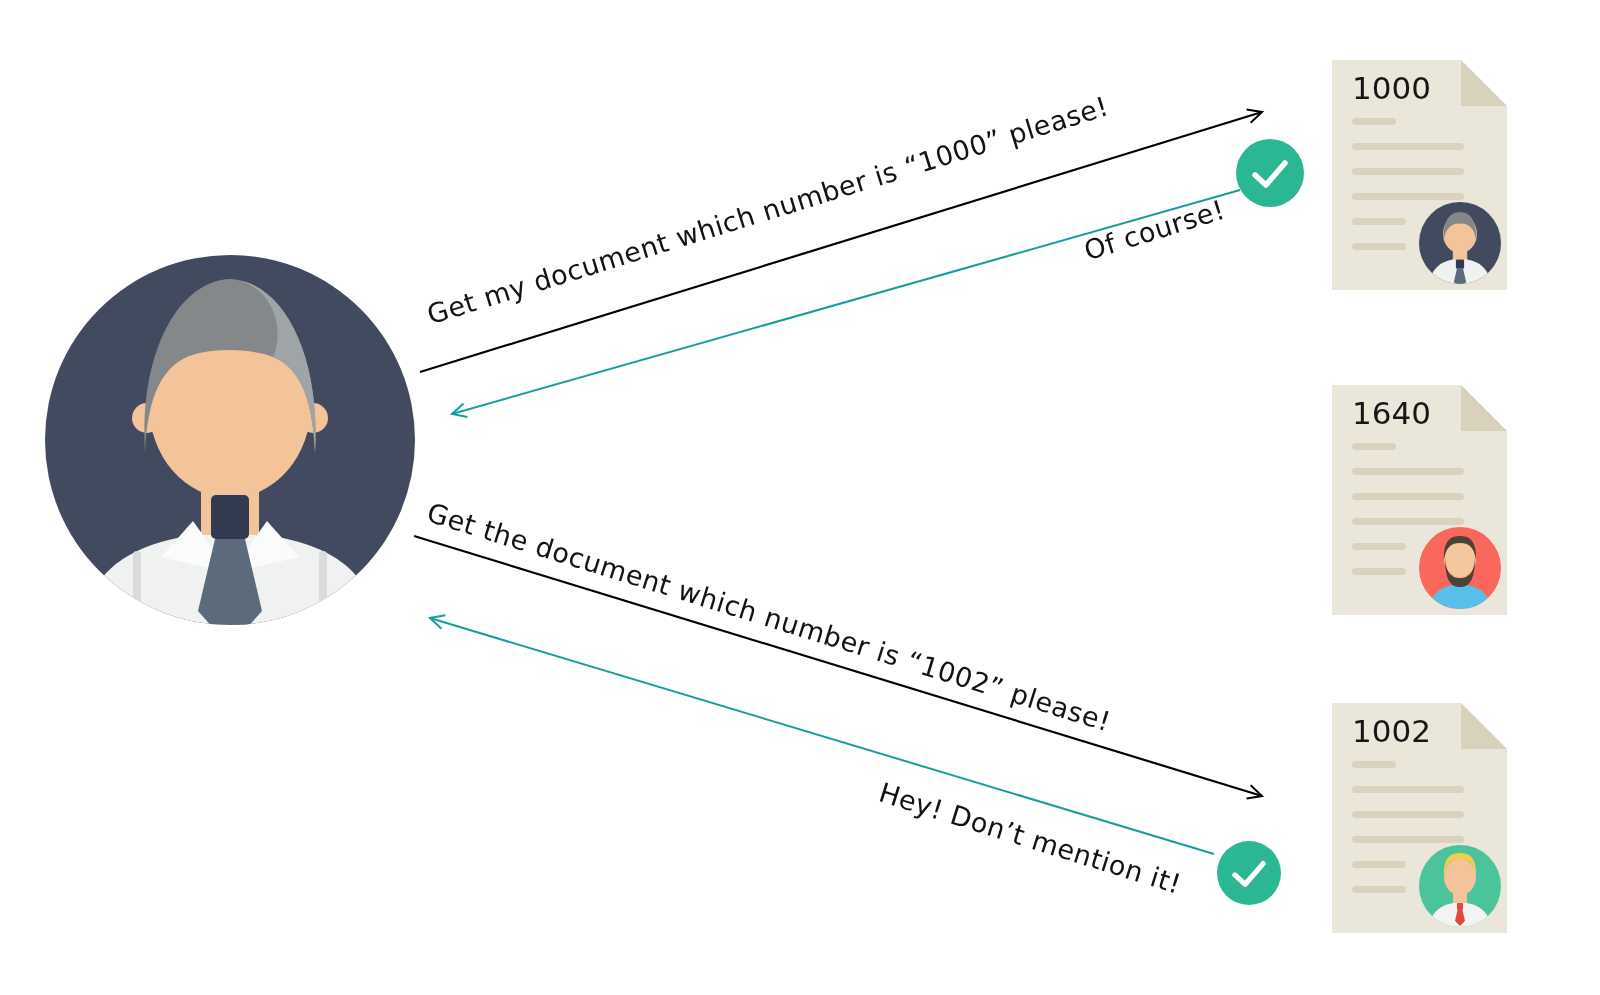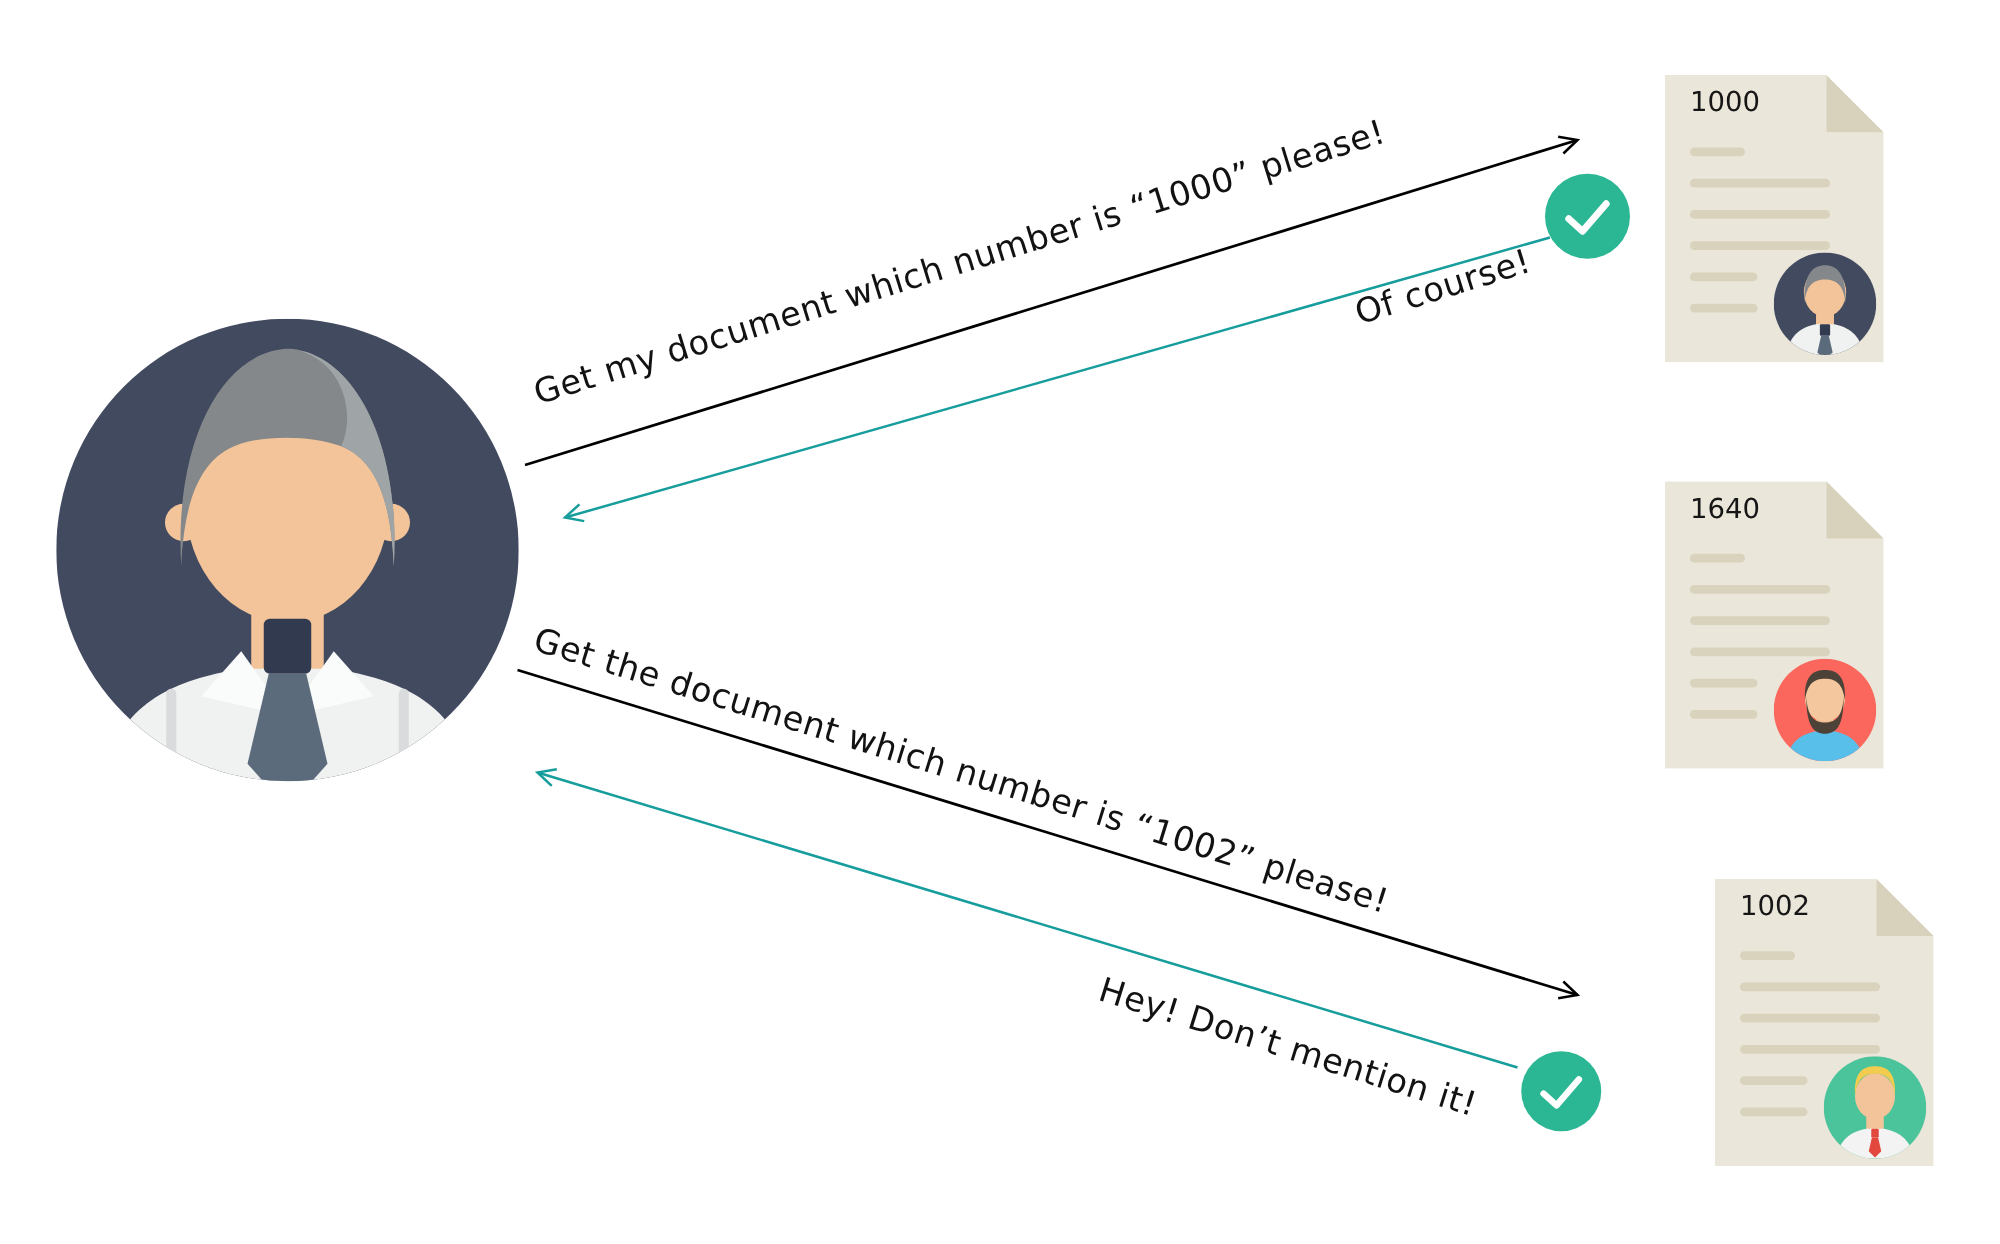--- a/index.html
+++ b/index.html
@@ -30,31 +30,31 @@
     display:flex; align-items:center; justify-content:center;
   }
   .check1 { left:1236px; top:139px; width:68px; height:68px; }
   .check2 { left:1217px; top:841px; width:64px; height:64px; }
   .check svg { width:100%; height:100%; display:block; }
 
   
   .doc { position:absolute; width:175px; height:230px; }
   .doc1 { left:1332px; top:60px; }
   .doc2 { left:1332px; top:385px; }
-  .doc3 { left:1372px; top:703px; }
+  .doc3 { left:1332px; top:703px; }
   .paper {
     position:absolute; left:0; top:0; right:0; bottom:0; background:#eae6d9;
     clip-path:polygon(0 0, 129px 0, 100% 46px, 100% 100%, 0 100%);
   }
   .fold {
     position:absolute; top:0; right:0; width:46px; height:46px; background:#d8d1bc;
     clip-path:polygon(0 0, 100% 100%, 0 100%);
   }
   .doc-num {
-    position:absolute; left:20px; top:10px; font-size:22px; color:#161616;
+    position:absolute; left:20px; top:10px; font-size:31px; color:#161616;
   }
   .doc-lines { position:absolute; left:20px; top:58px; }
   .dline { height:7px; border-radius:3.5px; background:#d9d2bc; margin-bottom:18px; }
   .dline:nth-child(1) { width:44px; }
   .dline:nth-child(2) { width:112px; }
   .dline:nth-child(3) { width:112px; }
   .dline:nth-child(4) { width:112px; }
   .dline:nth-child(5) { width:54px; }
   .dline:nth-child(6) { width:54px; }
   .doc-avatar { position:absolute; right:6px; bottom:6px; width:82px; height:82px; }

